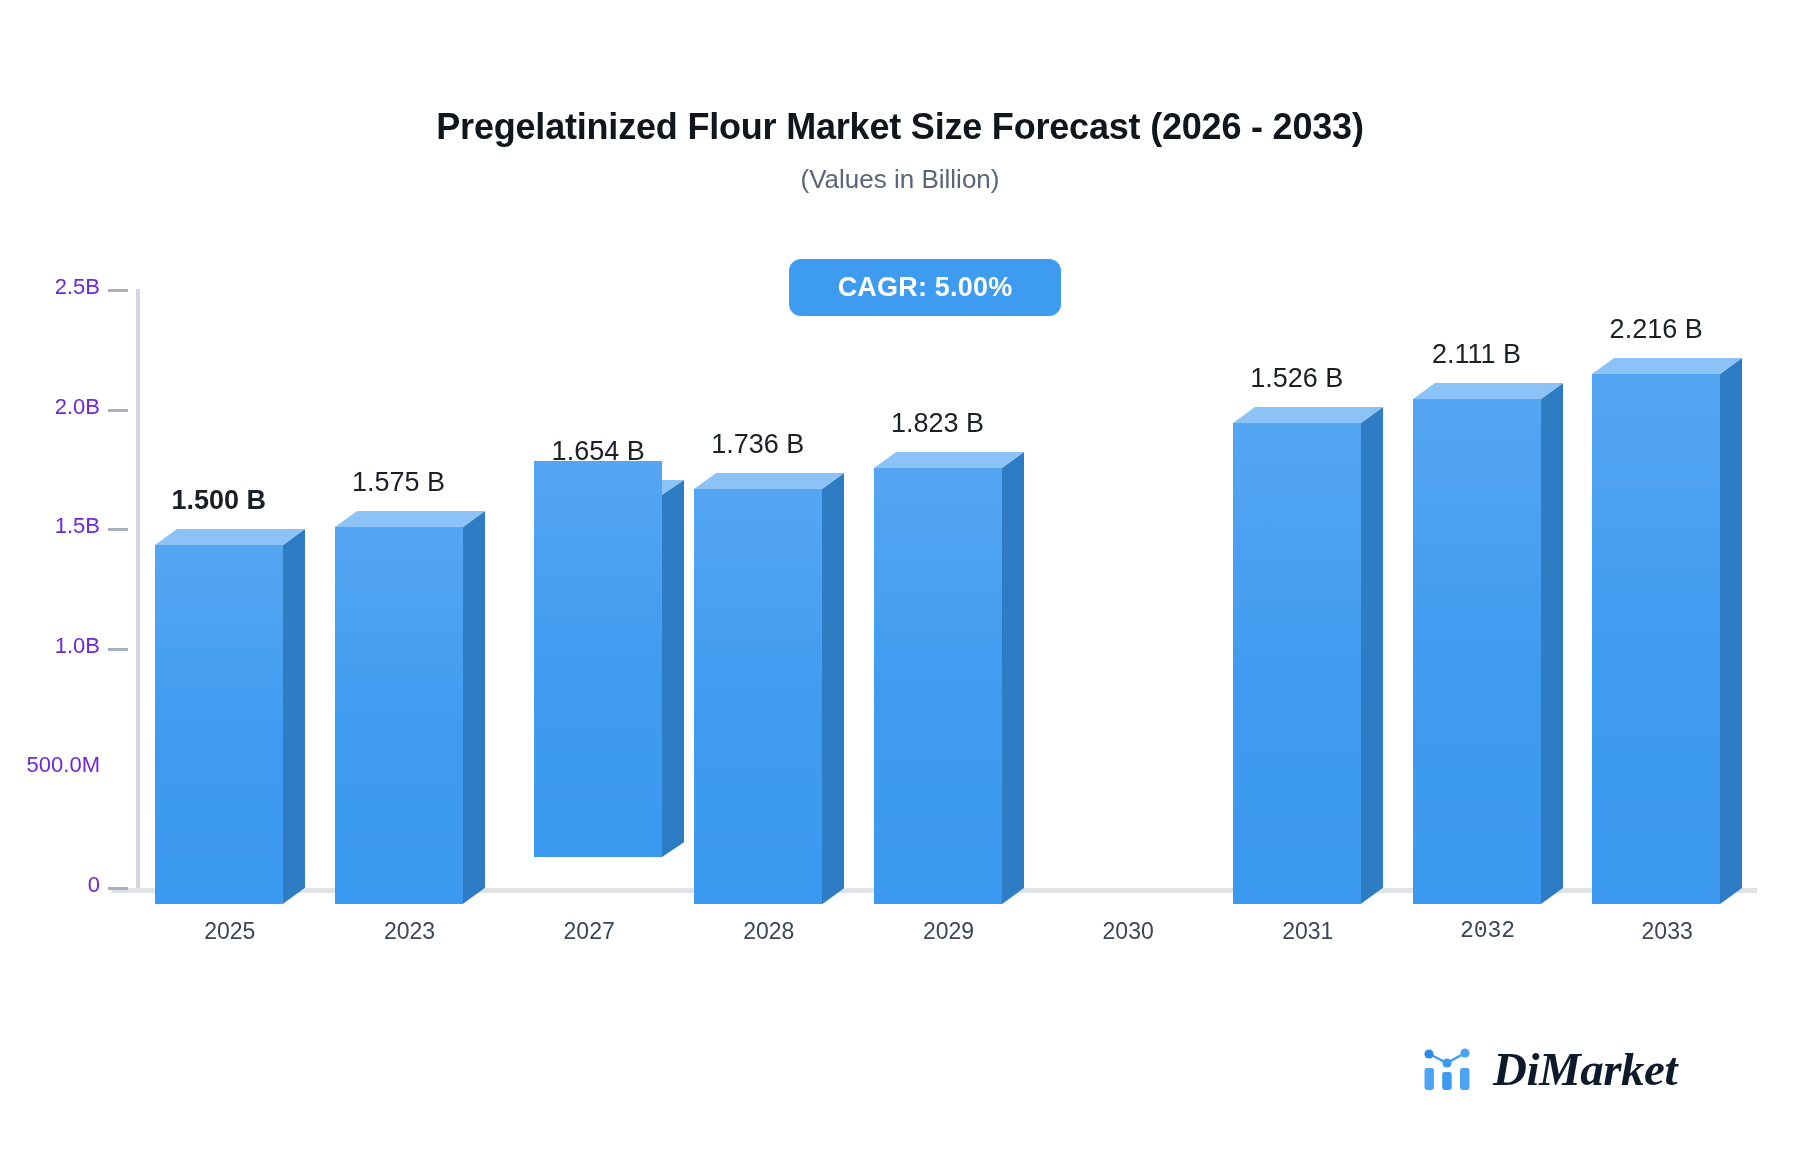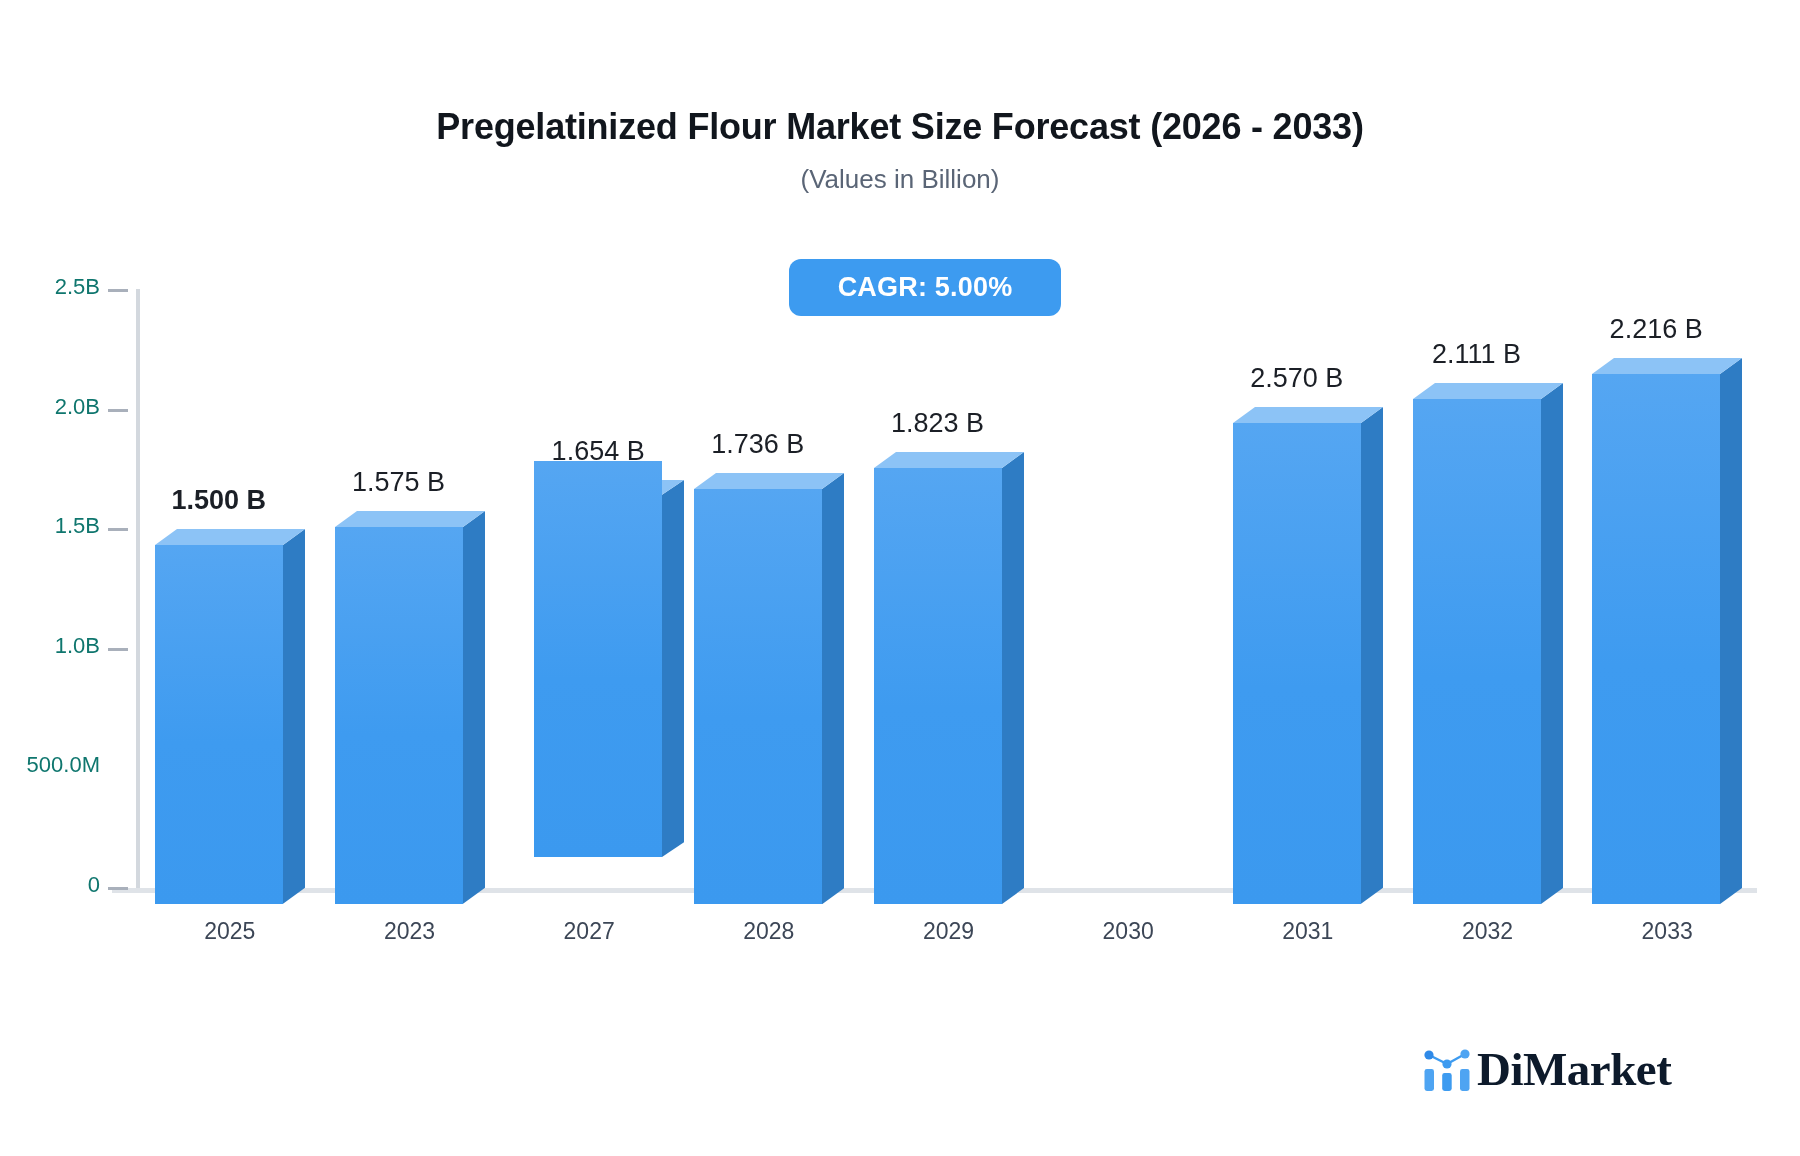--- a/index.html
+++ b/index.html
@@ -95,21 +95,21 @@
     position: absolute;
     left: 0;
     width: 136px;
     height: 0;
   }
   .y-tick .tick-label {
     position: absolute;
     right: 36px;
     top: -16px;
     font-size: 22px;
-    color: #0f766e;
+    color: #6d28d9;
     text-align: right;
     white-space: nowrap;
   }
   .y-tick .tick-dash {
     position: absolute;
     right: 8px;
     top: -1px;
     width: 20px;
     height: 3px;
     background: #a9b0bb;
@@ -157,22 +157,23 @@
     text-align: center;
     white-space: nowrap;
   }
 
   
   .logo {
     position: absolute;
     left: 1421px;
     top: 1046px;
     display: flex;
-    align-items: center;
-    gap: 4px;
+    align-items: flex-start;
+    gap: 20px;
+    font-style: italic;
   }
   .logo-mark {
     width: 52px;
     height: 46px;
     display: block;
   }
   .logo-text {
     font-family: "Liberation Serif", serif;
     font-size: 47px;
     font-weight: bold;
@@ -269,32 +270,32 @@
         <div class="bar-value" style="left: 64px; top: -44px;">1.823 B</div>
       </div>
       <div class="x-label" style="left: 858.667px; width: 179.667px;">2029</div>
       <div class="x-label" style="left: 1038.33px; width: 179.667px;">2030</div>
       <div class="bar-group" style="left: 1232.83px; width: 150px; height: 496.792px; top: 407.208px; bottom: auto;">
         <svg class="bar-side" viewBox="0 0 150 496.792" preserveAspectRatio="none">
           <polygon points="128,16 150,0 150,480.792 128,496.792" fill="#2e7cc4"></polygon>
           <polygon points="0,16 128,16 150,0 22,0" fill="#8cc3f6"></polygon>
         </svg>
         <div class="bar-front" style="width: 128px; height: 480.792px;"></div>
-        <div class="bar-value" style="left: 64px; top: -44px;">2.570 B</div>
+        <div class="bar-value" style="left: 64px; top: -44px;">1.526 B</div>
       </div>
       <div class="x-label" style="left: 1218px; width: 179.667px;">2031</div>
       <div class="bar-group" style="left: 1412.5px; width: 150px; height: 520.951px; top: 383.049px; bottom: auto;">
         <svg class="bar-side" viewBox="0 0 150 520.9512000000001" preserveAspectRatio="none">
           <polygon points="128,16 150,0 150,504.9512000000001 128,520.9512000000001" fill="#2e7cc4"></polygon>
           <polygon points="0,16 128,16 150,0 22,0" fill="#8cc3f6"></polygon>
         </svg>
         <div class="bar-front" style="width: 128px; height: 504.951px;"></div>
         <div class="bar-value" style="left: 64px; top: -44px;">2.111 B</div>
       </div>
-      <div class="x-label" style="left: 1397.67px; width: 179.667px;">2032</div>
+      <div class="x-label" style="left: 1397.67px; width: 179.667px; font-family: Liberation Mono, monospace;">2032</div>
       <div class="bar-group" style="left: 1592.17px; width: 150px; height: 546.067px; top: 357.933px; bottom: auto;">
         <svg class="bar-side" viewBox="0 0 150 546.0672000000001" preserveAspectRatio="none">
           <polygon points="128,16 150,0 150,530.0672000000001 128,546.0672000000001" fill="#2e7cc4"></polygon>
           <polygon points="0,16 128,16 150,0 22,0" fill="#8cc3f6"></polygon>
         </svg>
         <div class="bar-front" style="width: 128px; height: 530.067px;"></div>
         <div class="bar-value" style="left: 64px; top: -44px;">2.216 B</div>
       </div>
       <div class="x-label" style="left: 1577.33px; width: 179.667px;">2033</div>
     </div>

